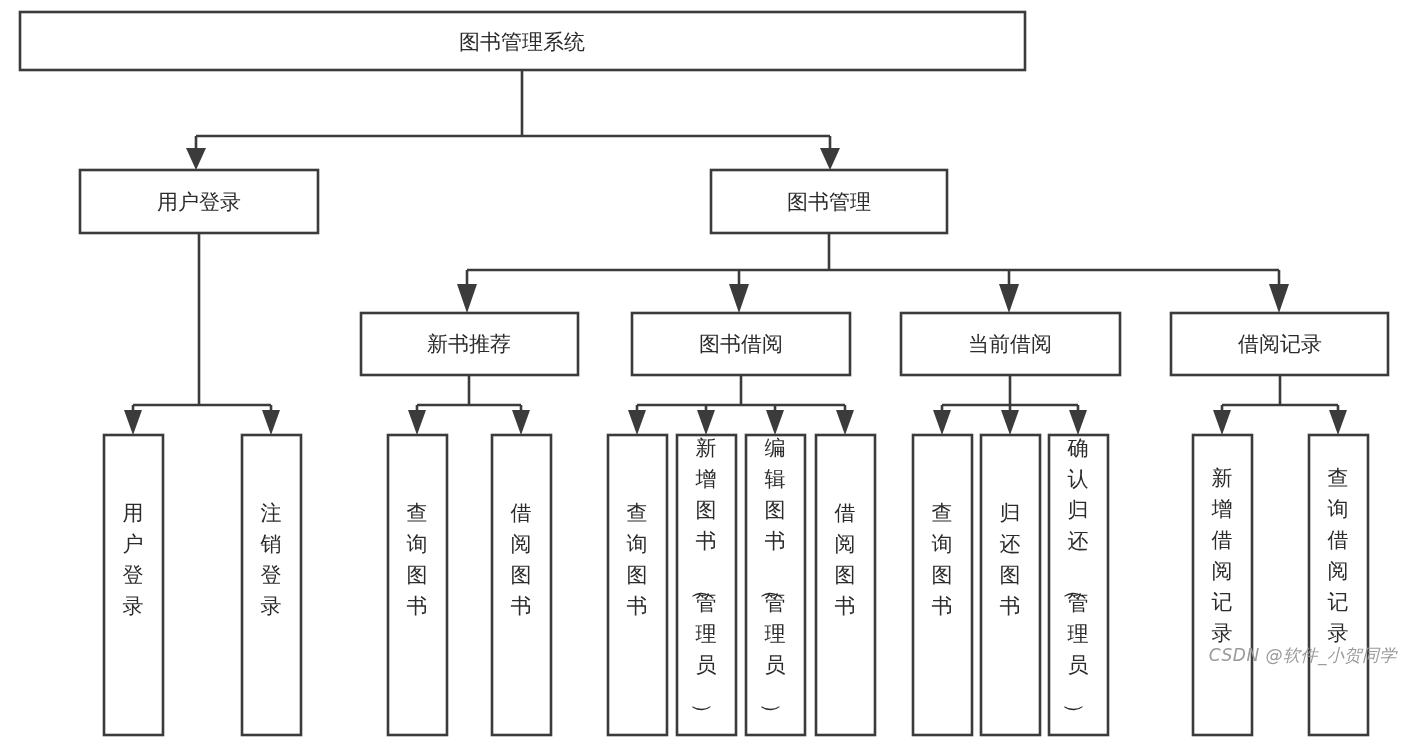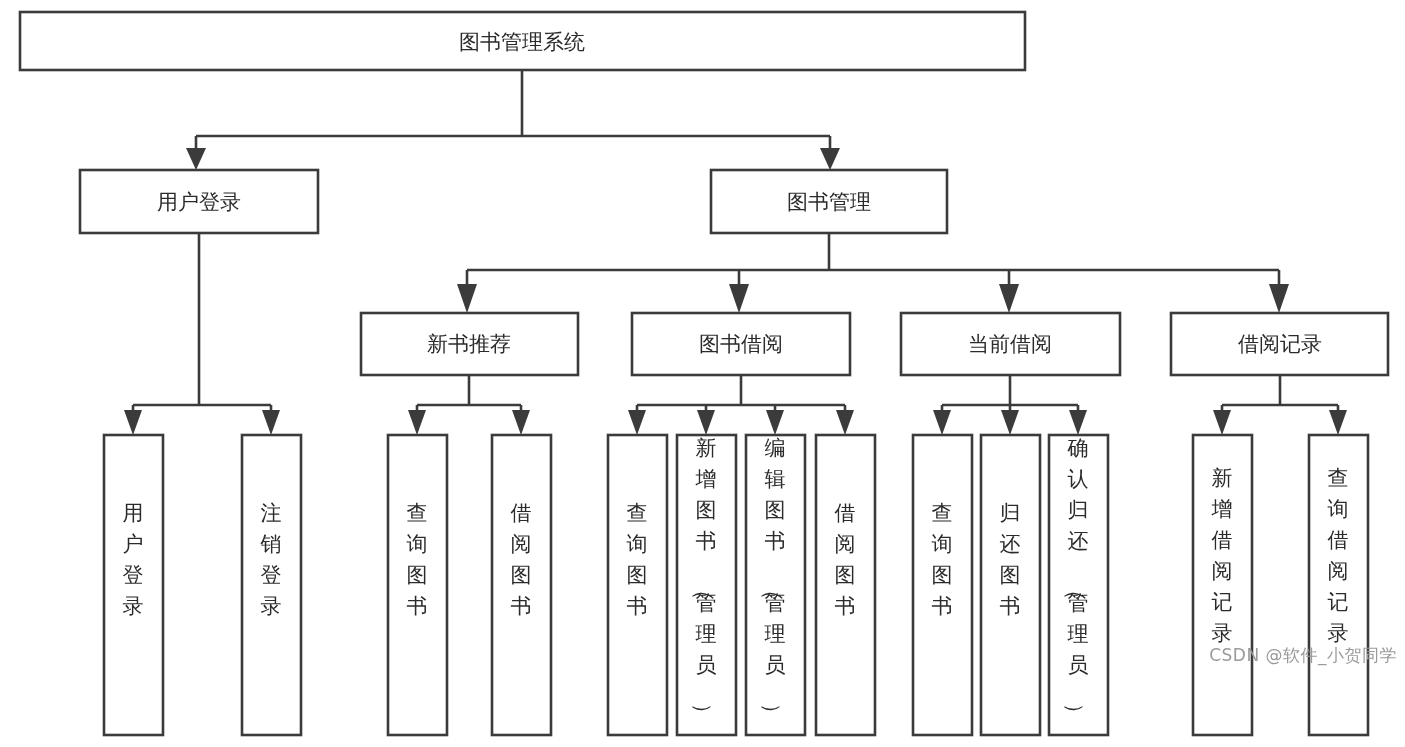--- a/index.html
+++ b/index.html
@@ -60,20 +60,21 @@
   .watermark {
     position: absolute;
     right: 8px;
     bottom: 4px;
     font-family: "DejaVu Sans", "Liberation Sans", sans-serif;
     font-size: 17px;
     color: #9a9a9a;
     letter-spacing: 0.5px;
     user-select: none;
     pointer-events: none;
+    font-style: italic;
   }
 </style>
 </head>
 <body>
 
 <div id="diagram-root">
 
   <svg id="tree-svg" viewBox="0 0 1405 747" xmlns="http://www.w3.org/2000/svg">
 
     <g>

